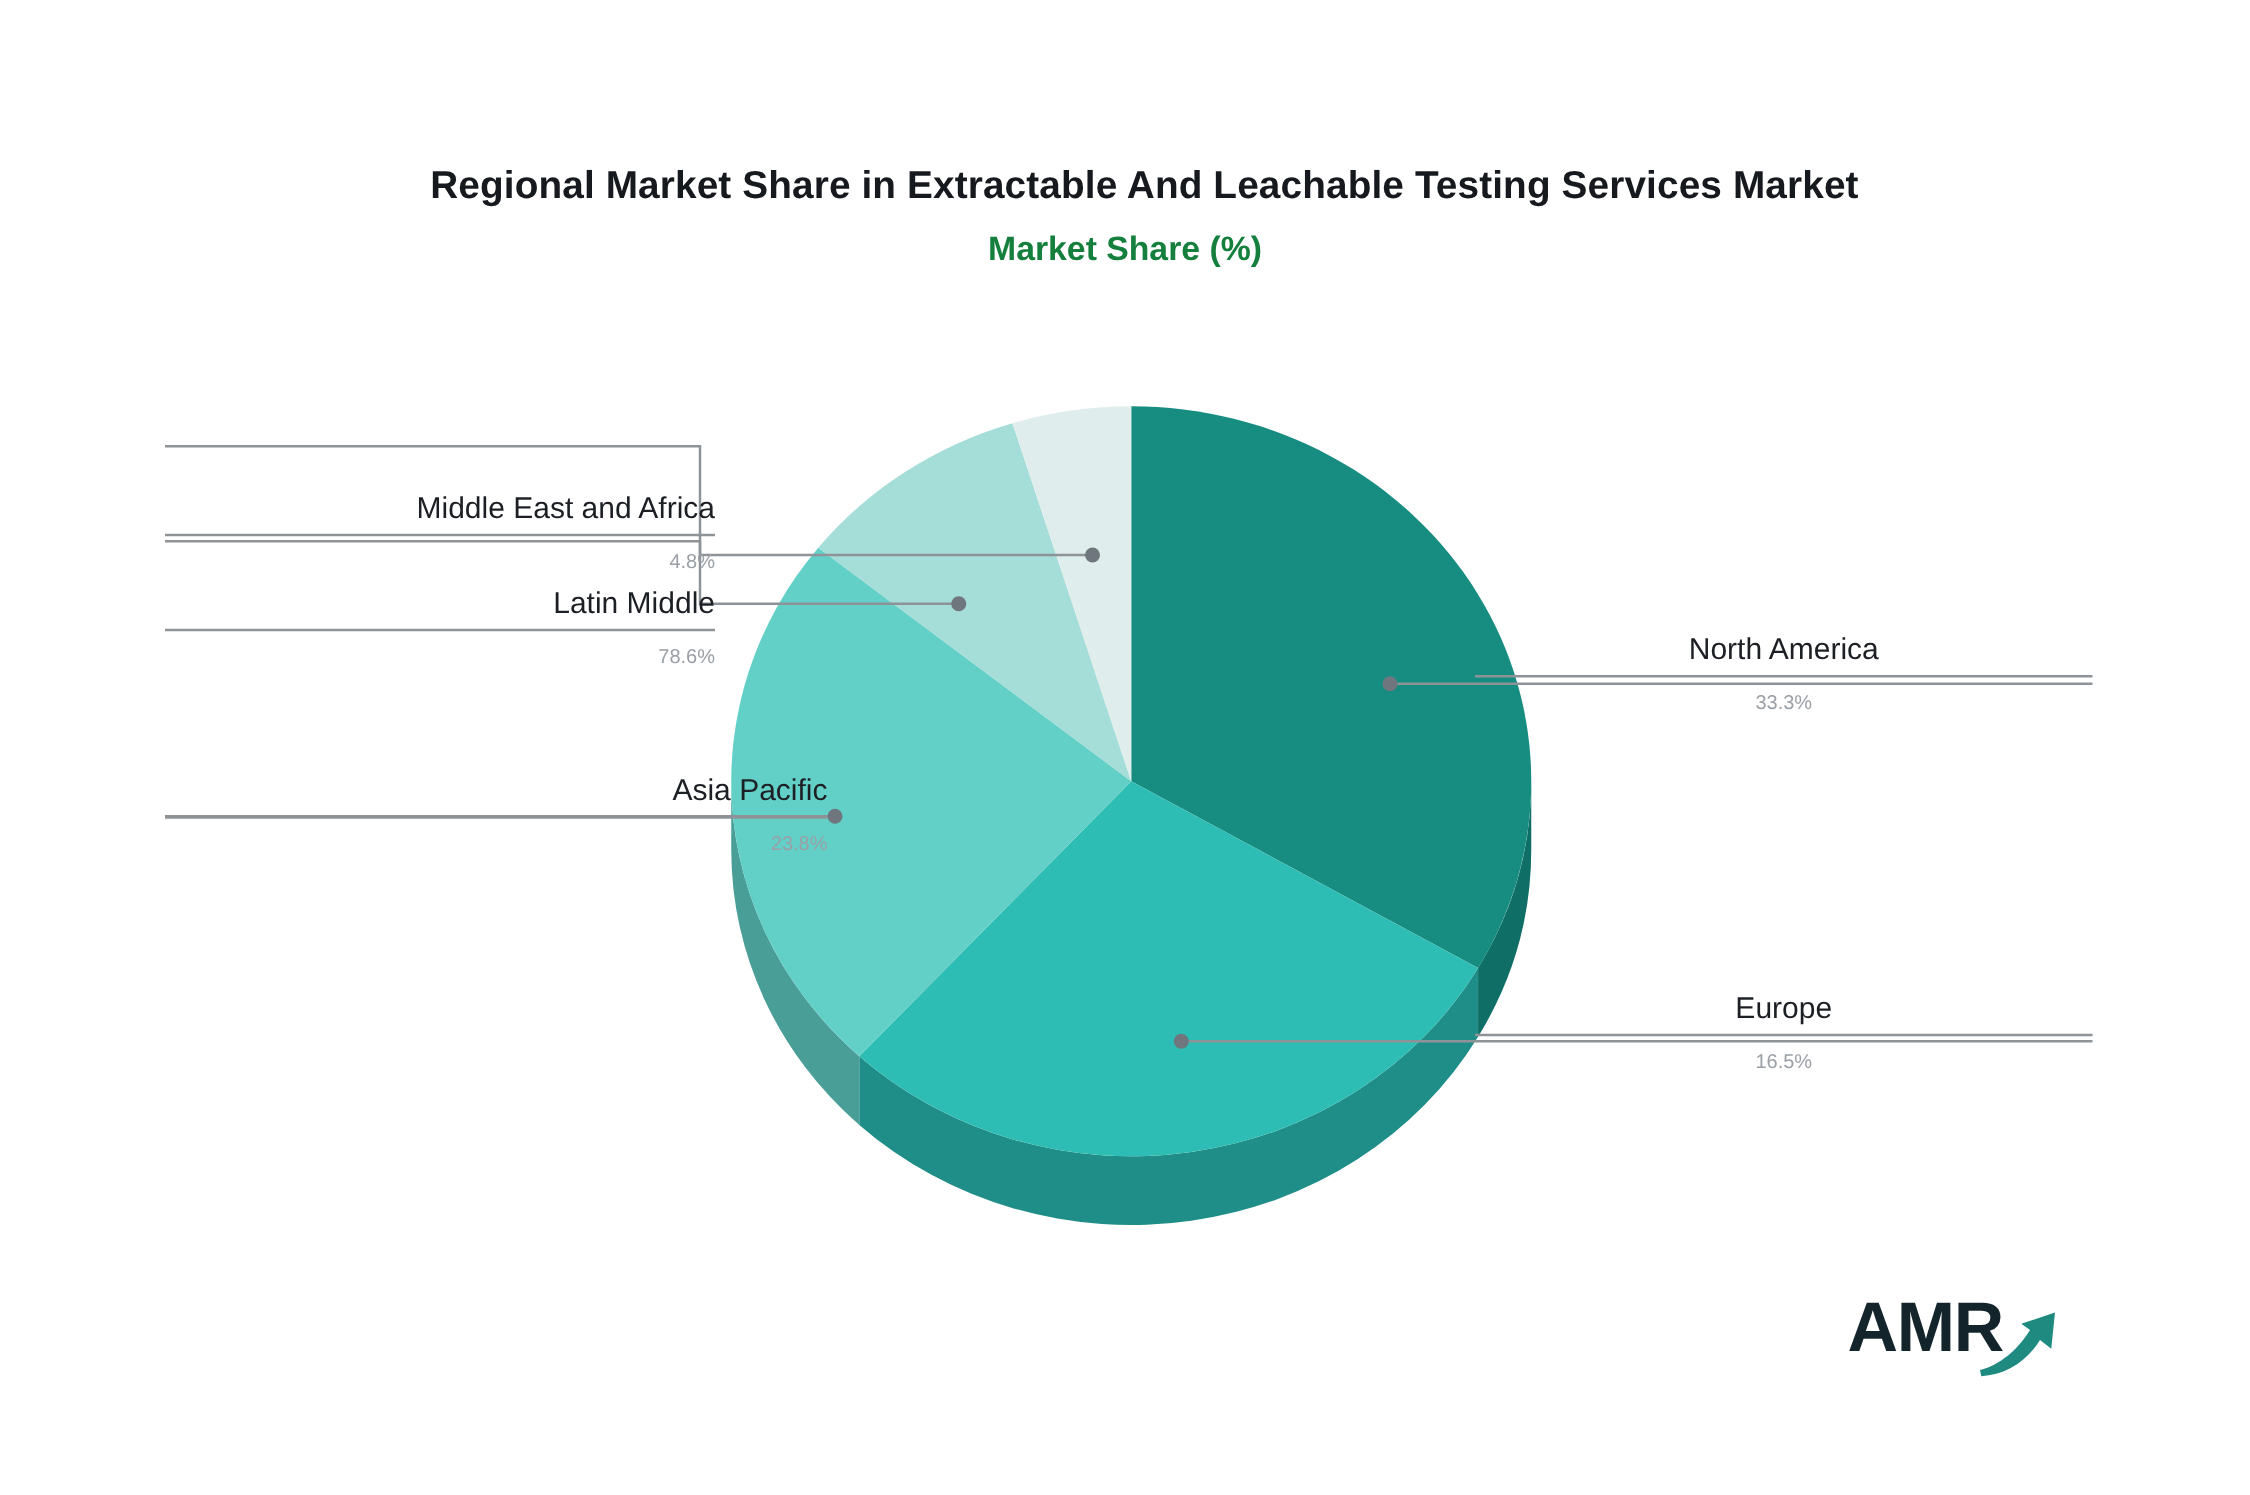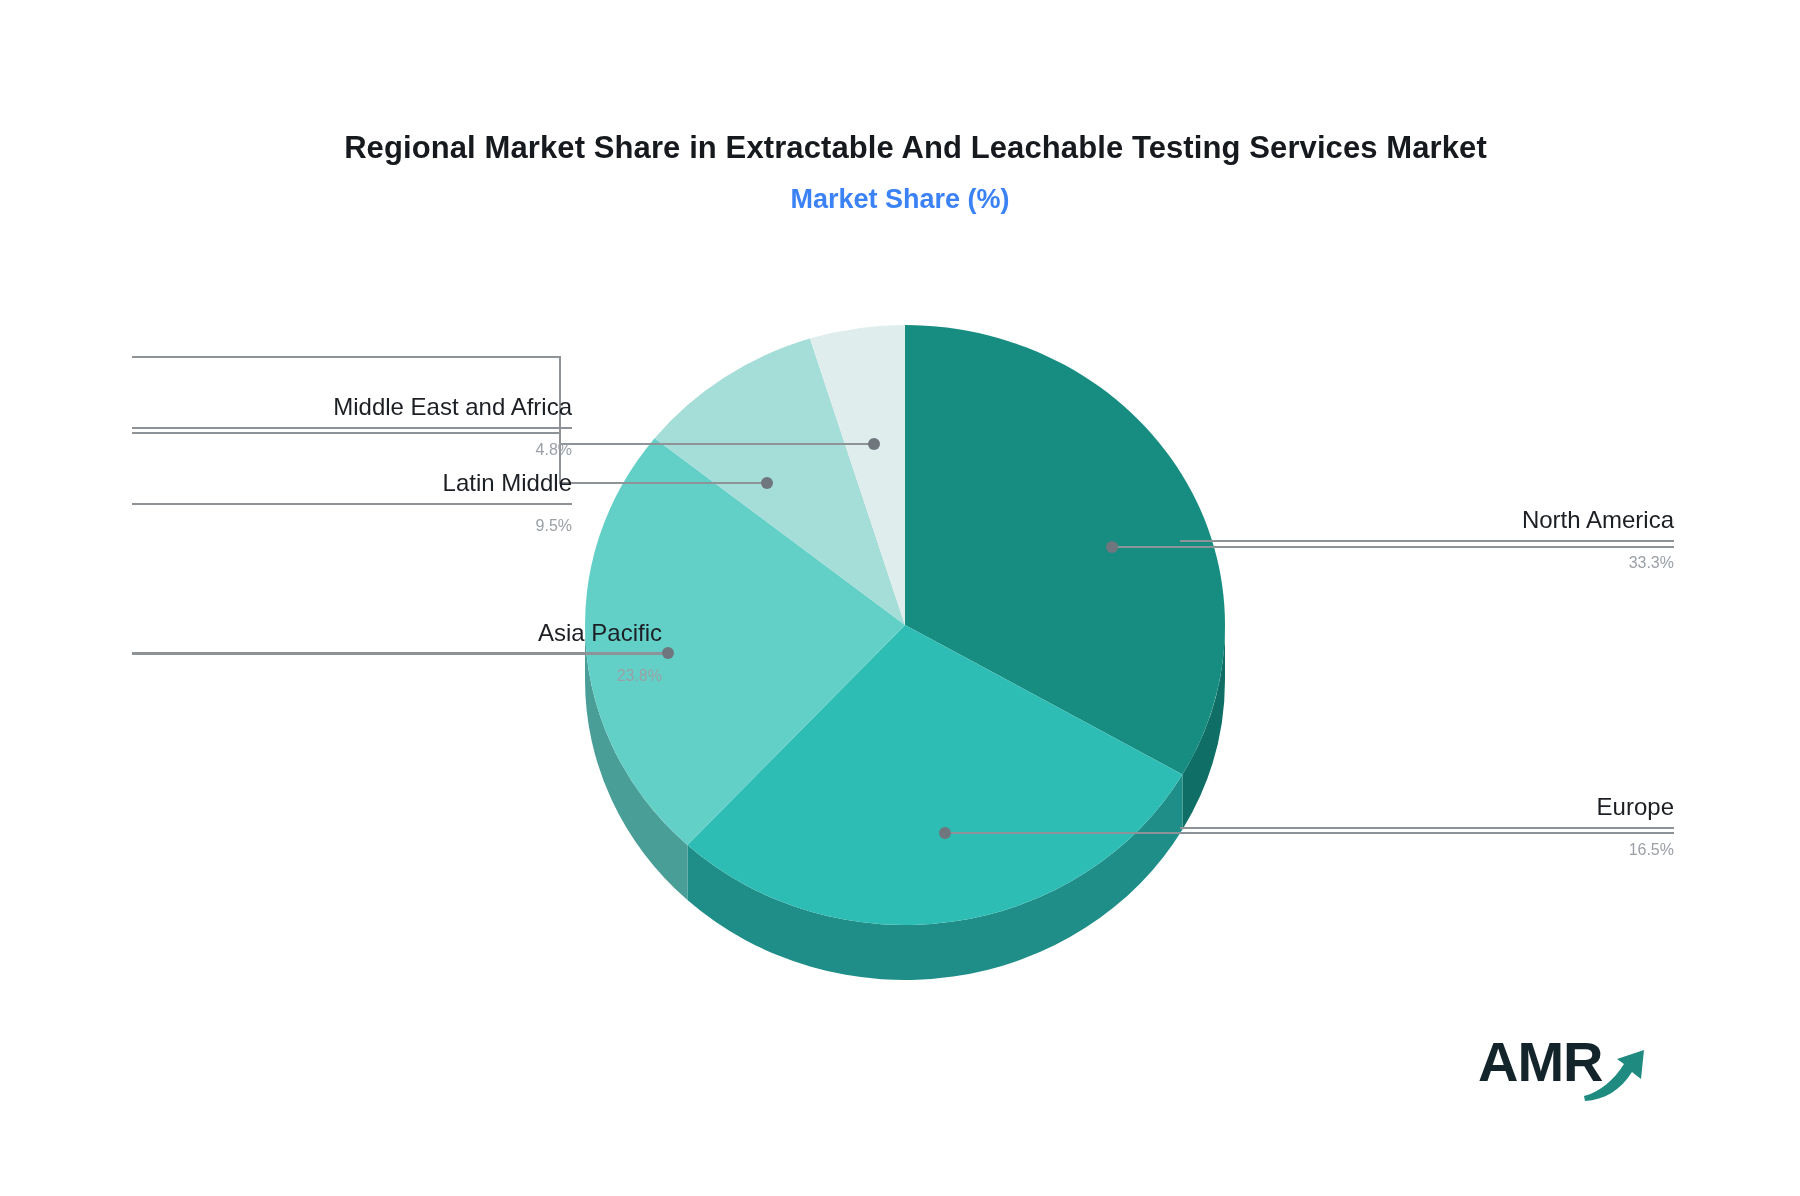--- a/index.html
+++ b/index.html
@@ -37,21 +37,21 @@
     color: #16191d;
     letter-spacing: 0.1px;
     line-height: 40px;
     white-space: nowrap;
     margin-left: 31px;
   }
   #chart-subtitle {
     margin-top: 14px;
     font-size: 27px;
     font-weight: bold;
-    color: #3b82f6;
+    color: #15803d;
     line-height: 34px;
     white-space: nowrap;
   }
 
   
   #pie-stage {
     position: absolute;
     left: 585px;
     top: 370px;
     width: 640px;
@@ -84,21 +84,21 @@
   }
   .callout .cl-value {
     font-size: 16px;
     color: #9aa0a6;
     line-height: 30px;
     white-space: nowrap;
     padding-top: 6px;
   }
   .callout.right .cl-name,
   .callout.right .cl-value {
-    text-align: right;
+    text-align: center;
   }
   .callout.left .cl-name,
   .callout.left .cl-value {
     text-align: right;
   }
 
   
   #leaders {
     position: absolute;
     left: 0; top: 0;
@@ -198,21 +198,21 @@
 
   <div class="callout left" id="callout-mea" style="left:132px; top:392px; width:440px;">
     <div class="cl-name">Middle East and Africa</div>
     <div class="cl-rule"></div>
     <div class="cl-value">4.8%</div>
   </div>
 
   <div class="callout left" id="callout-latam" style="left:132px; top:468px; width:440px;">
     <div class="cl-name">Latin Middle</div>
     <div class="cl-rule"></div>
-    <div class="cl-value">9.5%</div>
+    <div class="cl-value">78.6%</div>
   </div>
 
   <div class="callout left" id="callout-apac" style="left:132px; top:618px; width:530px;">
     <div class="cl-name">Asia Pacific</div>
     <div class="cl-rule"></div>
     <div class="cl-value">23.8%</div>
   </div>
 
   <div class="callout right" id="callout-na" style="left:1180px; top:505px; width:494px;">
     <div class="cl-name">North America</div>

